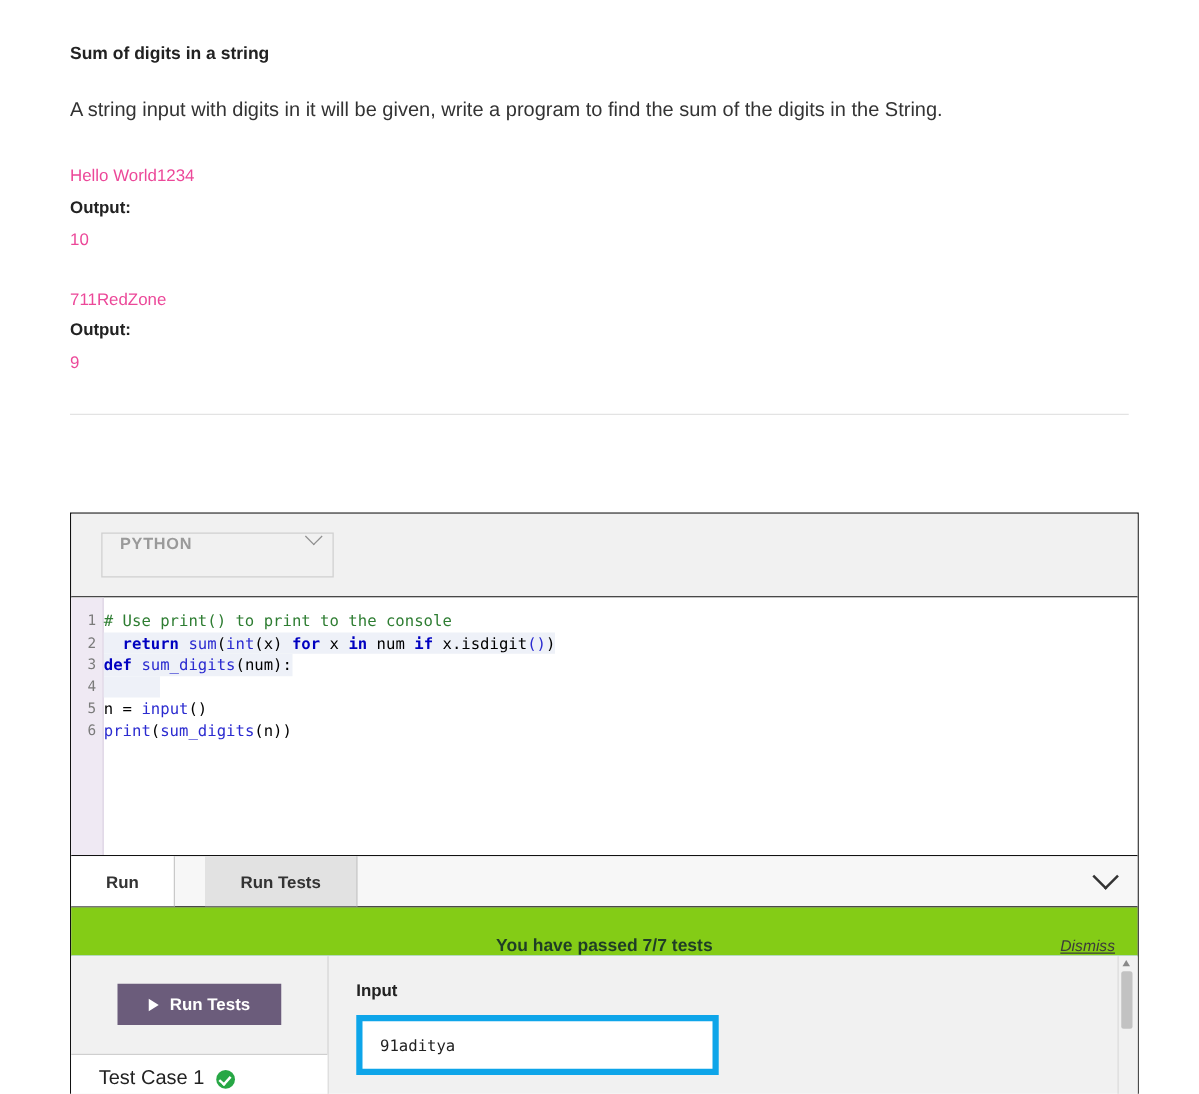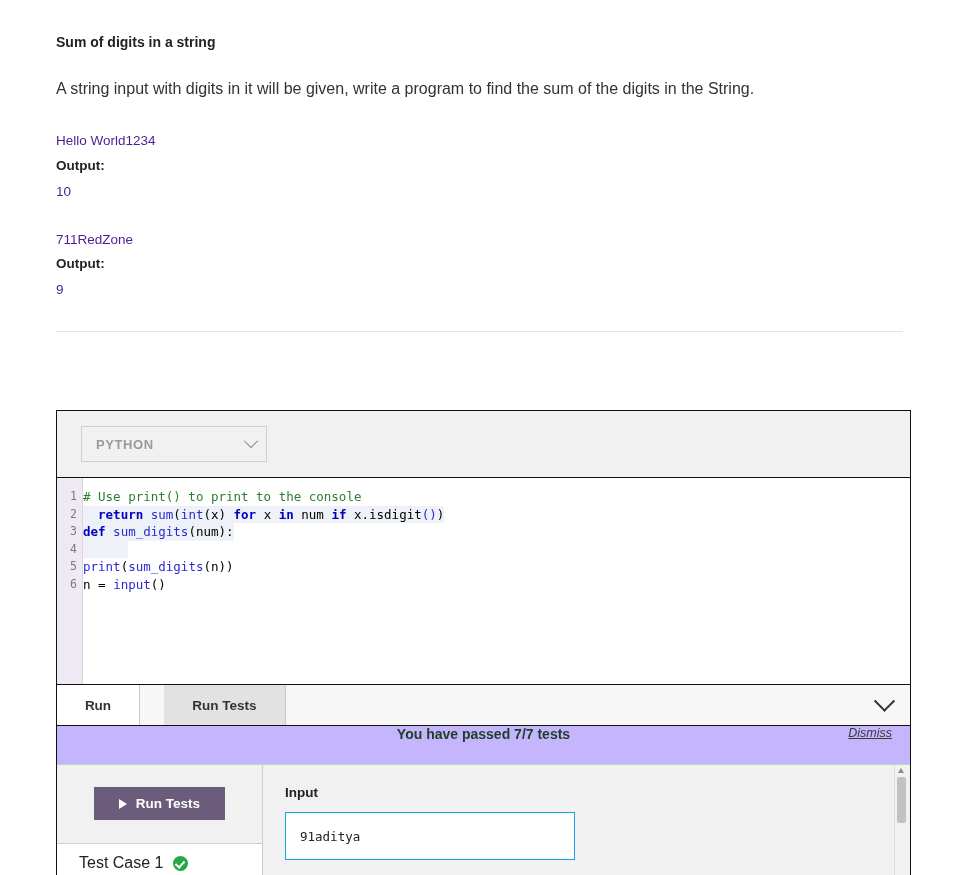--- a/index.html
+++ b/index.html
@@ -37,21 +37,21 @@
   }
   .sample-label {
     font-size: 13.5px;
     font-weight: bold;
     color: #222222;
     margin: 0 0 4px 0;
     line-height: 1.55;
   }
   .sample-value {
     font-size: 13.5px;
-    color: #4c1d95;
+    color: #ec4899;
     margin: 0 0 4px 0;
     line-height: 1.6;
   }
   .divider {
     margin: 30px 56px 0 56px;
     border: none;
     border-top: 1px solid #e3e3e3;
     height: 0;
   }
 
@@ -73,21 +73,21 @@
     align-items: center;
     padding-left: 24px;
     box-sizing: border-box;
   }
   .lang-select {
     width: 186px;
     height: 36px;
     border: 1px solid #cfcfcf;
     background: #f1f1f1;
     display: flex;
-    align-items: center;
+    align-items: flex-start;
     justify-content: space-between;
     padding: 0 10px 0 14px;
     box-sizing: border-box;
     font-size: 13px;
     font-weight: bold;
     letter-spacing: 0.6px;
     color: #9a9a9a;
     cursor: pointer;
   }
   .chev {
@@ -183,23 +183,23 @@
     width: 13px;
     height: 13px;
     border-right: 2px solid #333333;
     border-bottom: 2px solid #333333;
     transform: rotate(45deg) translate(-3px, -3px);
   }
 
   
   .pass-banner {
     height: 38px;
-    background: #c4b5fd;
-    display: flex;
-    align-items: flex-start;
+    background: #84cc16;
+    display: flex;
+    align-items: flex-end;
     justify-content: center;
     position: relative;
     border-bottom: 1px solid #b5d9bd;
   }
   .pass-text {
     font-size: 14px;
     font-weight: bold;
     color: #1f3d26;
   }
   .dismiss {
@@ -288,21 +288,21 @@
   .input-label {
     font-size: 13.5px;
     font-weight: bold;
     color: #222222;
     margin-bottom: 12px;
   }
   .input-box {
     width: 290px;
     height: 48px;
     background: #ffffff;
-    border: 1px solid #0ea5e9;
+    border: 5px solid #0ea5e9;
     box-sizing: border-box;
     display: flex;
     align-items: center;
     padding-left: 14px;
     font-family: "DejaVu Sans Mono", monospace;
     font-size: 12.5px;
     color: #222222;
   }
   .scrollbar-track {
     position: absolute;
@@ -370,22 +370,22 @@
       <div>3</div>
       <div>4</div>
       <div>5</div>
       <div>6</div>
     </div>
     <div class="code-lines">
       <div class="ln"><span class="cmt"># Use print() to print to the console</span></div>
       <div class="ln"><span class="hl">&nbsp;&nbsp;<span class="kw">return</span> <span class="bi">sum</span><span class="pun">(</span><span class="bi">int</span><span class="pun">(x)</span> <span class="kw">for</span> x <span class="kw">in</span> num <span class="kw">if</span> x.isdigit<span class="bi">()</span><span class="pun">)</span></span></div>
       <div class="ln"><span class="hl"><span class="kw">def</span> <span class="fn">sum_digits</span><span class="pun">(num):</span></span></div>
       <div class="ln"><span class="hl">&nbsp;&nbsp;&nbsp;&nbsp;&nbsp;&nbsp;</span></div>
+      <div class="ln">n <span class="op">=</span> <span class="fn">input</span><span class="pun">()</span></div>
       <div class="ln"><span class="fn">print</span><span class="pun">(</span><span class="fn">sum_digits</span><span class="pun">(n))</span></div>
-      <div class="ln">n <span class="op">=</span> <span class="fn">input</span><span class="pun">()</span></div>
     </div>
   </div>
 
   <div class="run-bar">
     <div class="run-tab run">Run</div>
     <div class="run-tab run-tests">Run Tests</div>
     <div class="run-bar-spacer"></div>
     <div class="collapse-chev">
         <span></span>
       </div>

